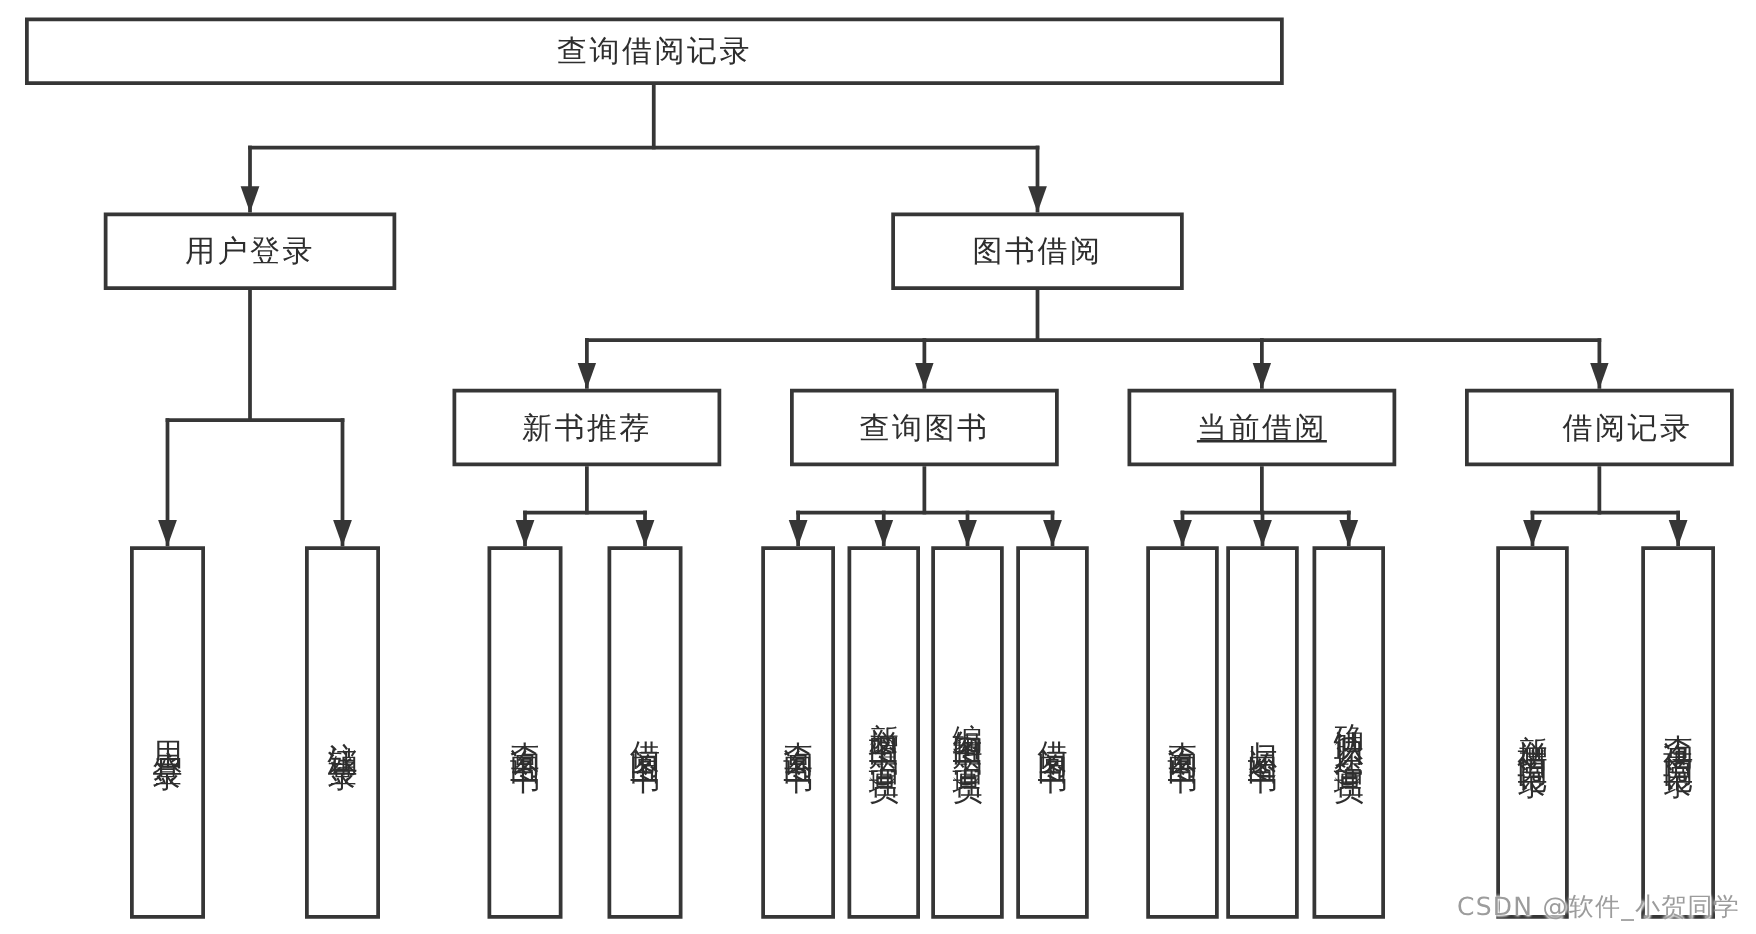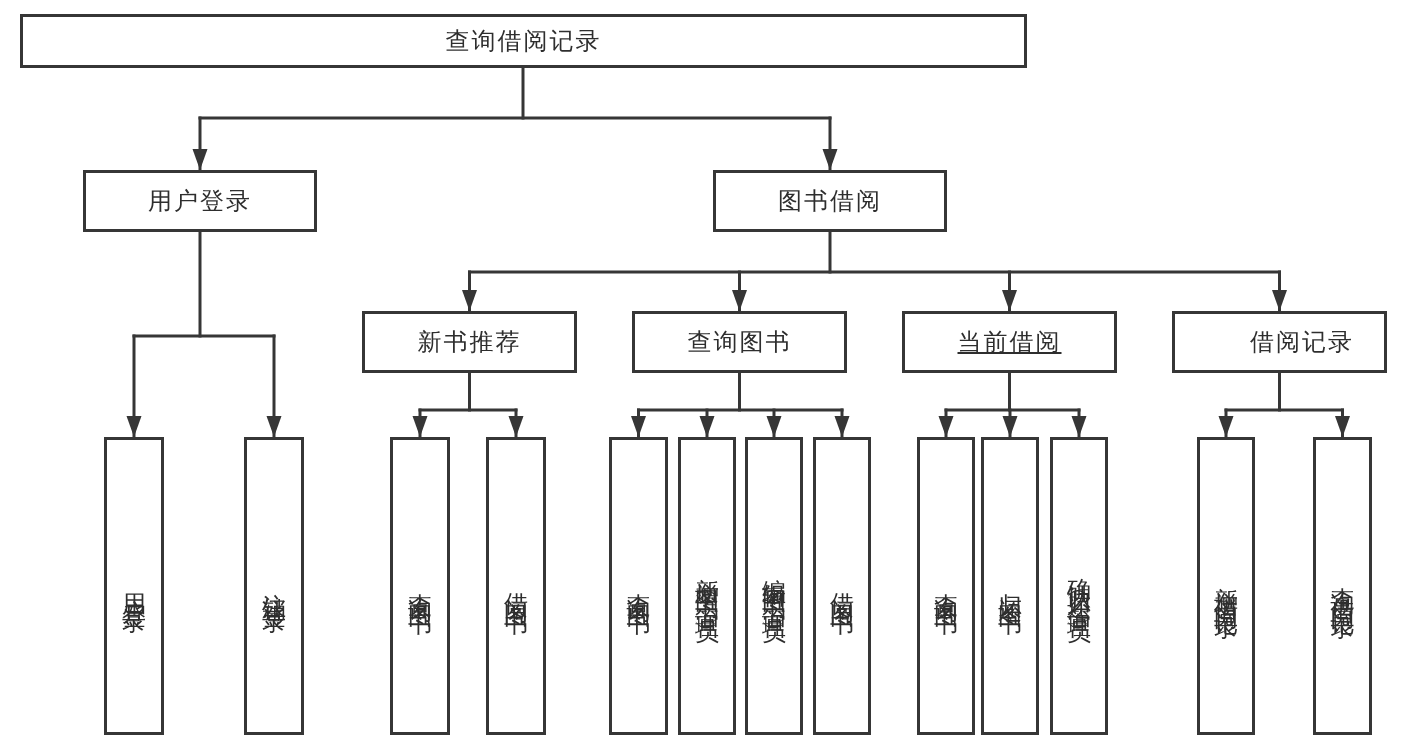--- a/index.html
+++ b/index.html
@@ -189,14 +189,15 @@
     <span class="label">确认归还（管理员）</span>
   </div>
 
   <div class="box vbox" style="left:1197px; top:437px; width:58px; height:298px;">
     <span class="label">新增借阅记录</span>
   </div>
   <div class="box vbox" style="left:1313px; top:437px; width:59px; height:298px;">
     <span class="label">查询借阅记录</span>
   </div>
 
+  <div class="watermark">CSDN @软件_小贺同学</div>
 
 </div>
 
 </body></html>

